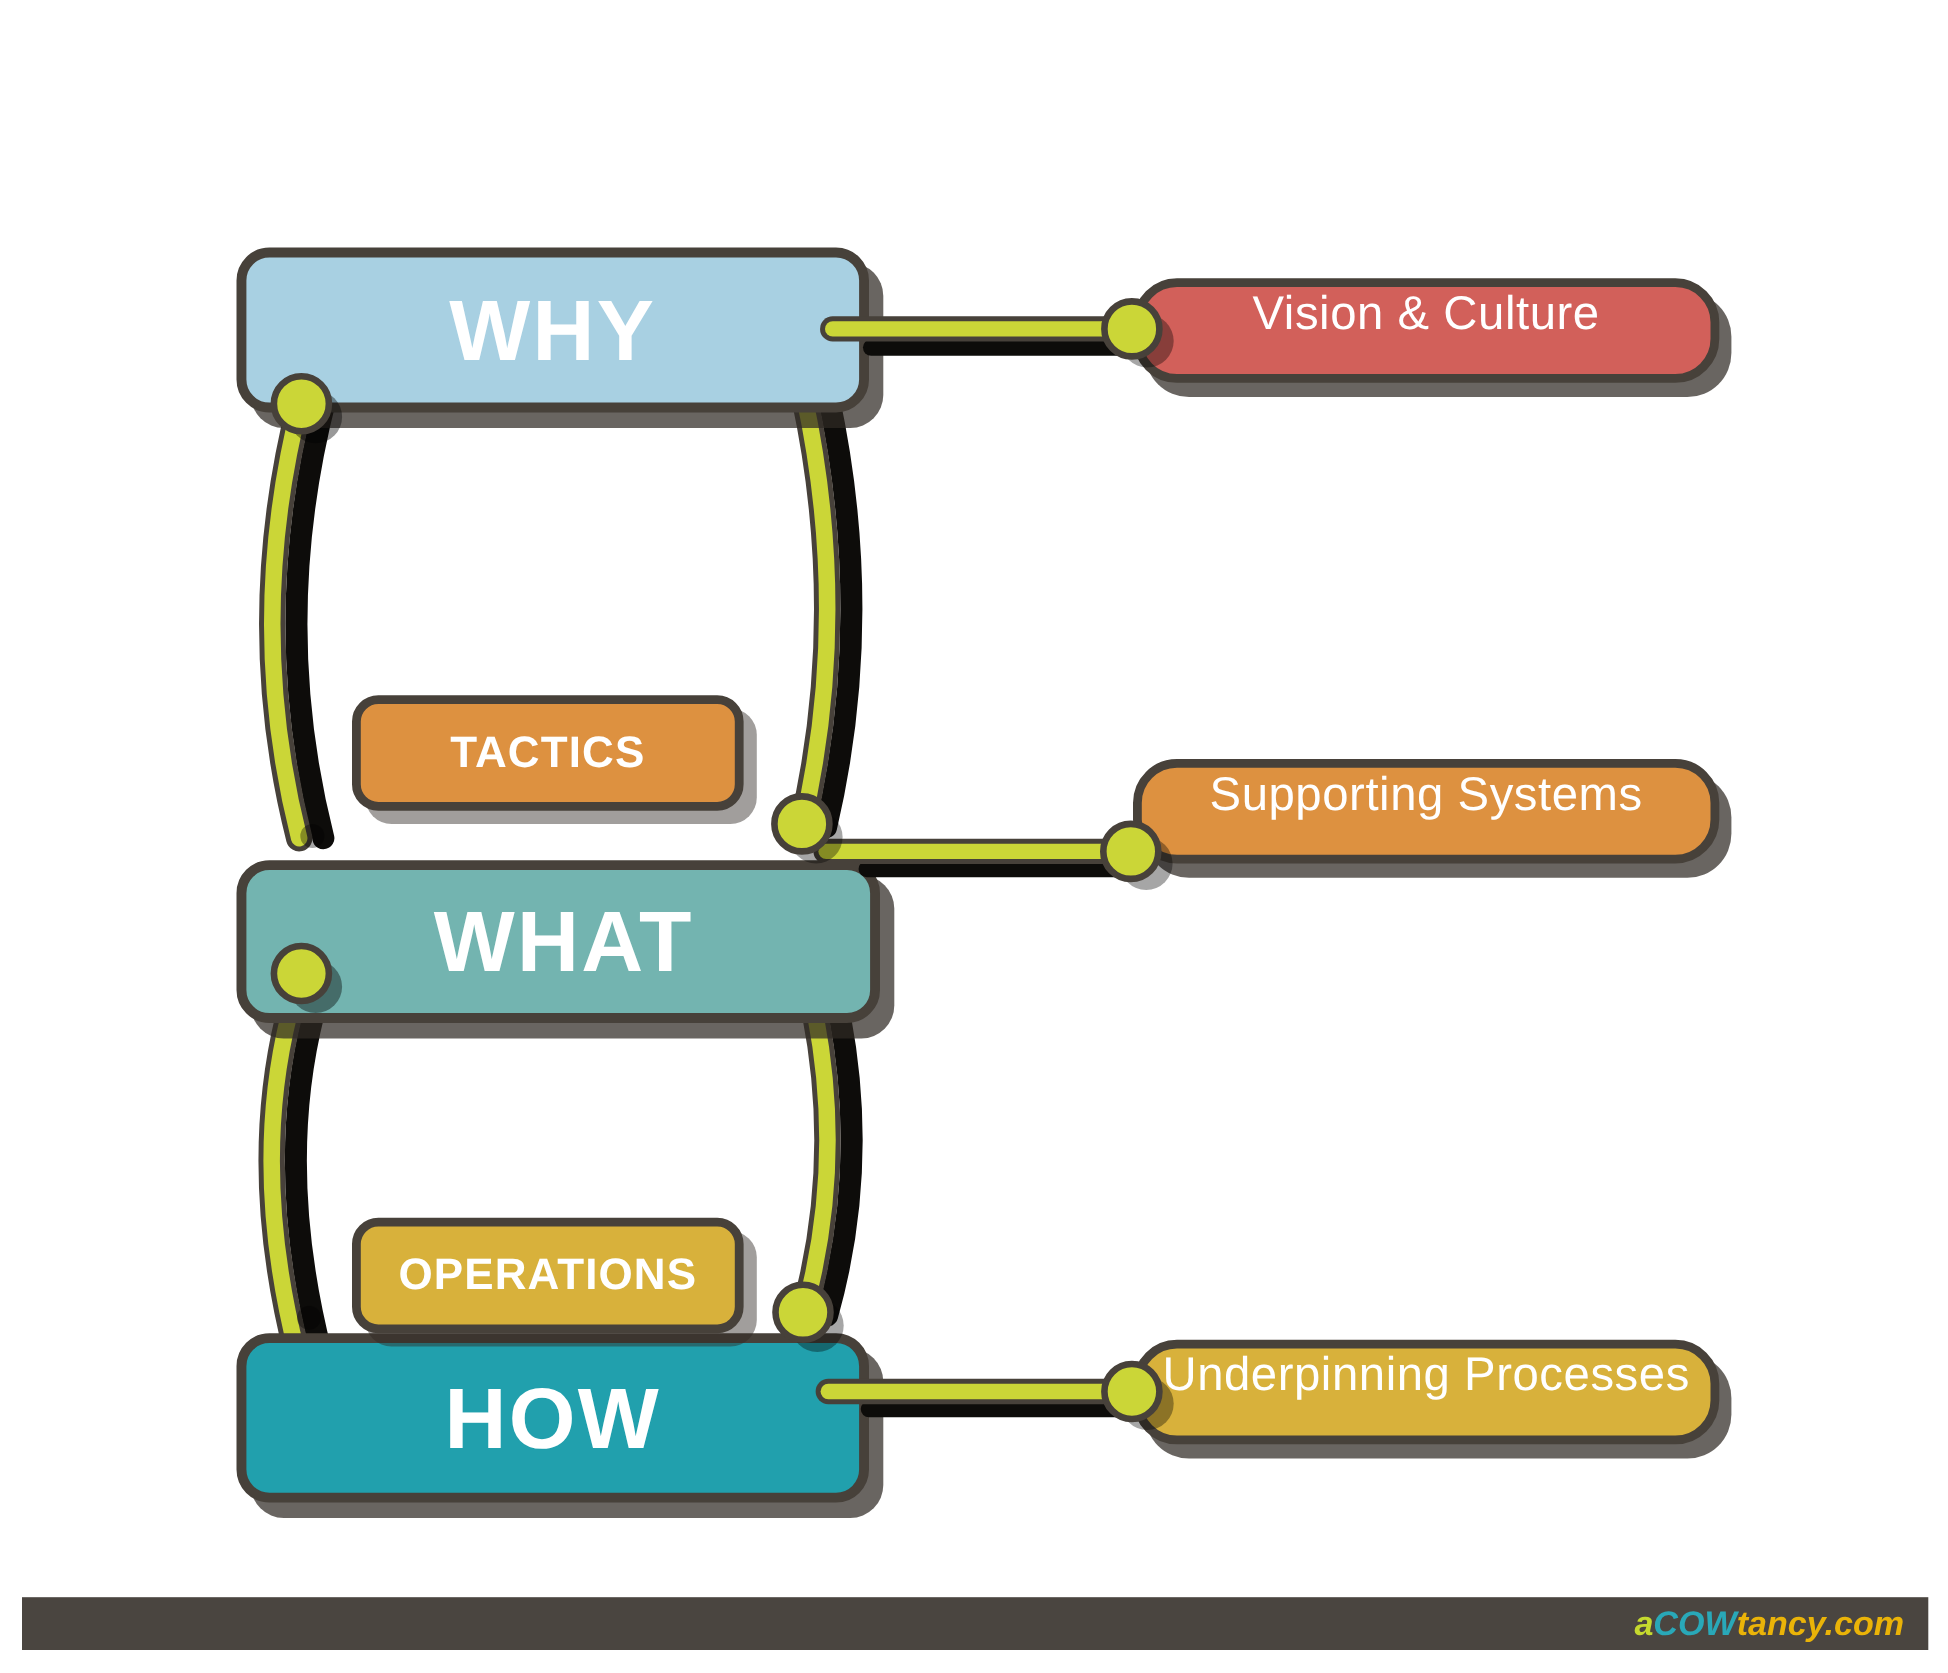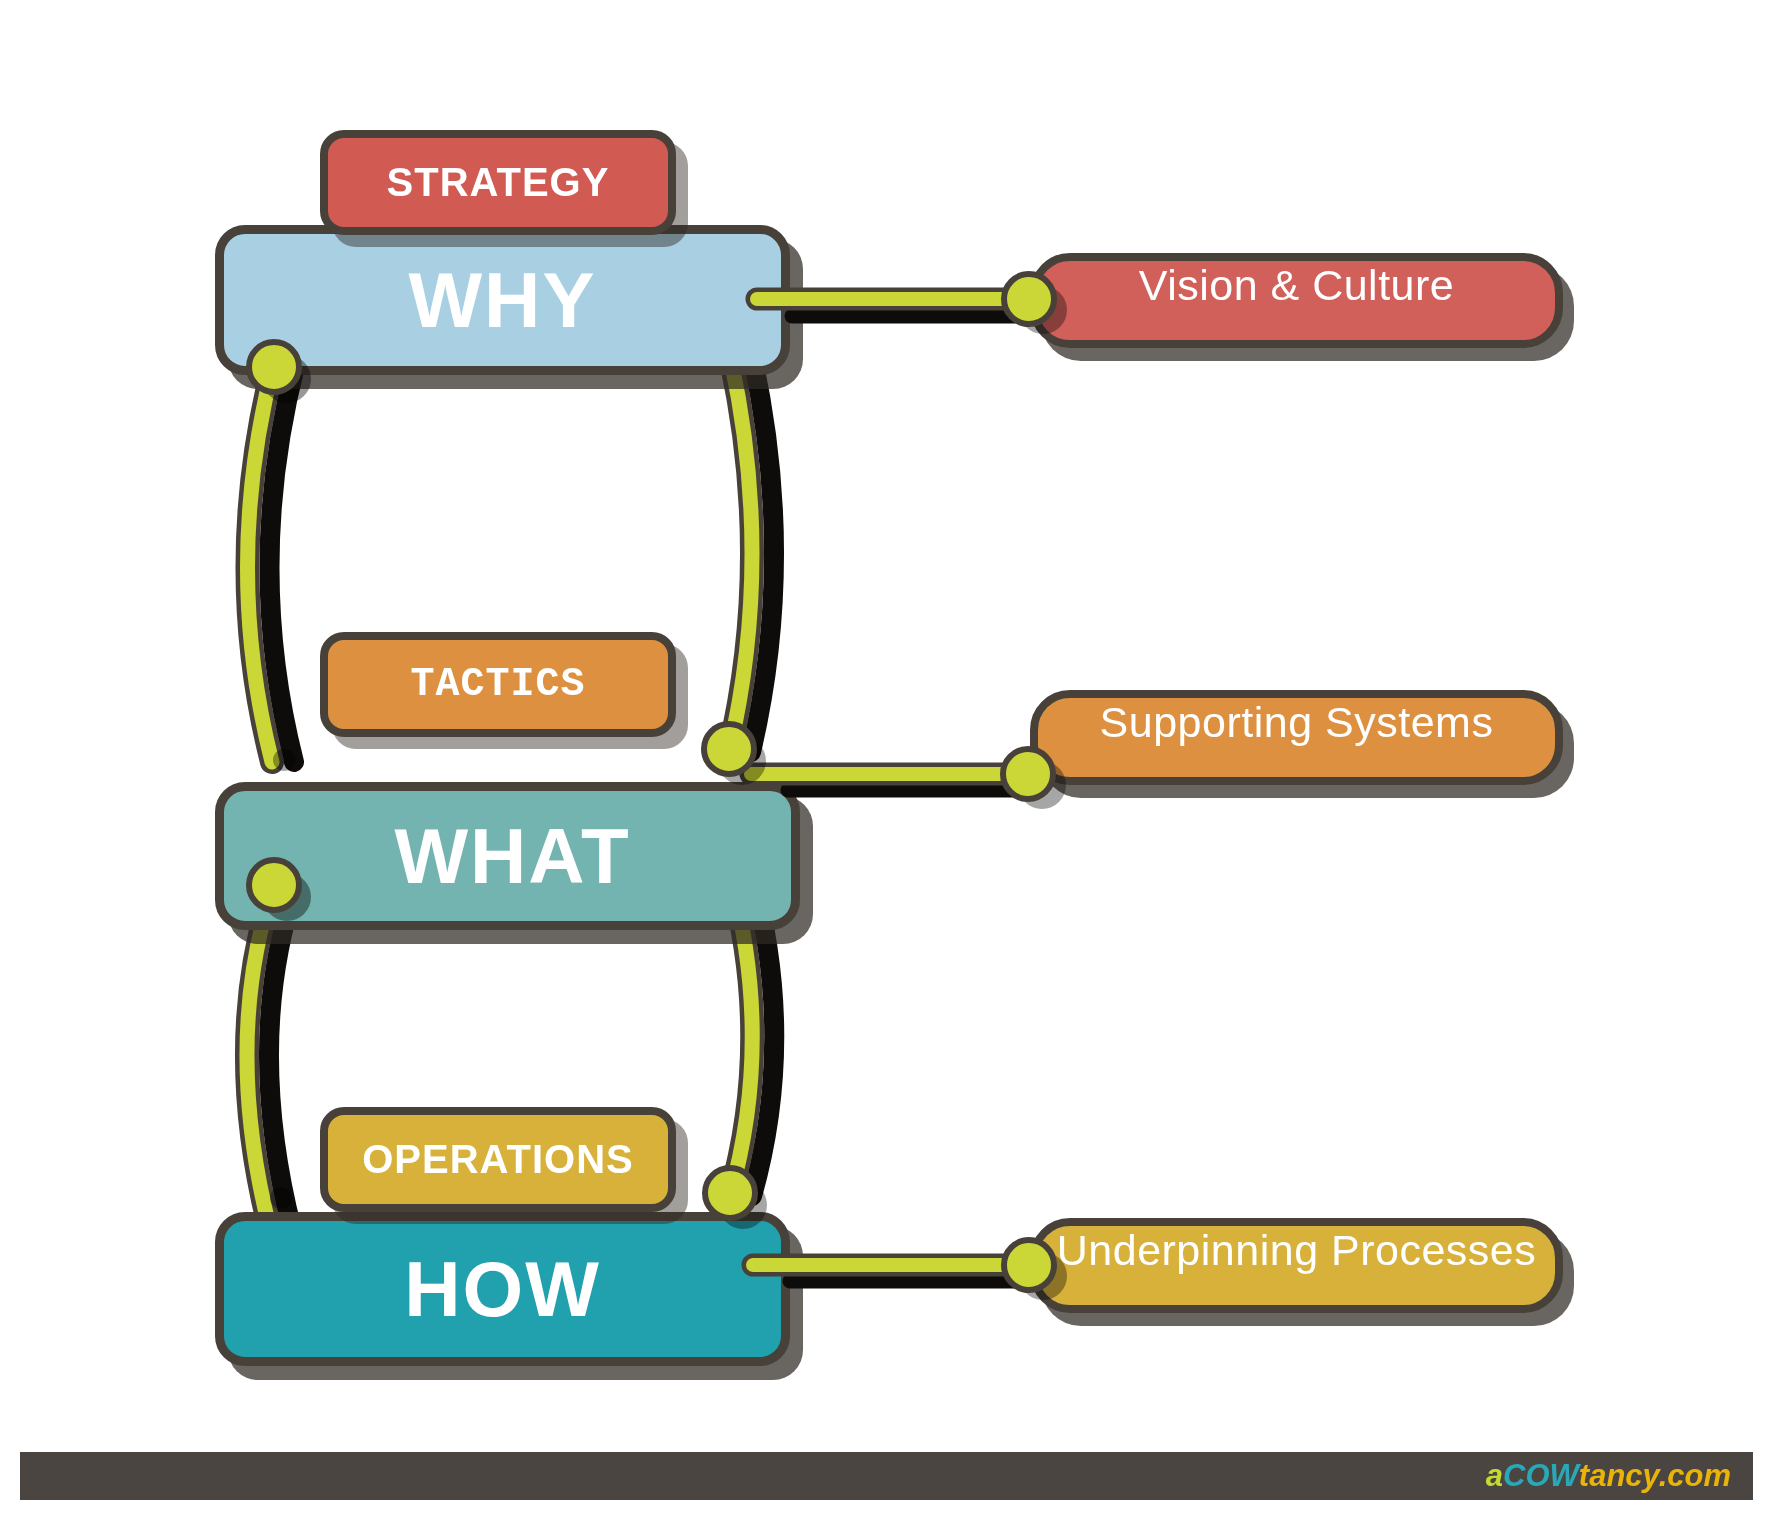--- a/index.html
+++ b/index.html
@@ -29,21 +29,21 @@
   
   .tag{
     position:absolute;left:320px;width:340px;height:89px;
     border:8px solid #47413a;border-radius:24px;
     box-shadow:12px 12px 0 rgba(47,41,36,0.45);
     display:flex;align-items:center;justify-content:center;
     z-index:4;
   }
   .tag .tag-label{color:#ffffff;font-weight:bold;font-size:40px;letter-spacing:1px;}
   #tag-strategy  {top:130px;}
-  #tag-tactics   {top:632px;font-family:Liberation Mono, monospace;}
+  #tag-tactics   {top:632px;}
   #tag-operations{top:1107px;}
 
   
   .pill{
     position:absolute;left:1030px;width:517px;height:79px;
     border:8px solid #47413a;border-radius:40px;
     box-shadow:11px 13px 0 rgba(47,41,36,0.72);
     display:flex;align-items:flex-start;justify-content:center;
     z-index:3;
   }
@@ -79,23 +79,20 @@
     <path d="M274,884 Q222,1040 270,1230" fill="none" stroke-width="24" stroke-linecap="round" stroke="#47413a"></path>
     <path d="M274,884 Q222,1040 270,1230" fill="none" stroke-width="15" stroke-linecap="round" stroke="#cbd637"></path>
 
     <path d="M753,878 Q796,1040 752,1196" fill="none" stroke-width="20" stroke-linecap="round" stroke="#0d0c0a"></path>
     <path d="M731,878 Q774,1040 730,1196" fill="none" stroke-width="24" stroke-linecap="round" stroke="#47413a"></path>
     <path d="M731,878 Q774,1040 730,1196" fill="none" stroke-width="15" stroke-linecap="round" stroke="#cbd637"></path>
   </svg>
 
   <div class="big-box" id="box-why" style="background: rgb(168, 208, 226);">
     <span class="big-label">WHY</span>
-  </div>
-  <div class="tag" id="tag-strategy" style="background: rgb(209, 90, 83);">
-    <span class="tag-label">STRATEGY</span>
   </div>
   <div class="pill" id="pill-vision" style="background: rgb(210, 96, 90);">
     <span class="pill-label">Vision &amp; Culture</span>
   </div>
 
   <div class="big-box" id="box-what" style="background: rgb(115, 180, 176);">
     <span class="big-label">WHAT</span>
   </div>
   <div class="tag" id="tag-tactics" style="background: rgb(221, 145, 64);">
     <span class="tag-label">TACTICS</span>

